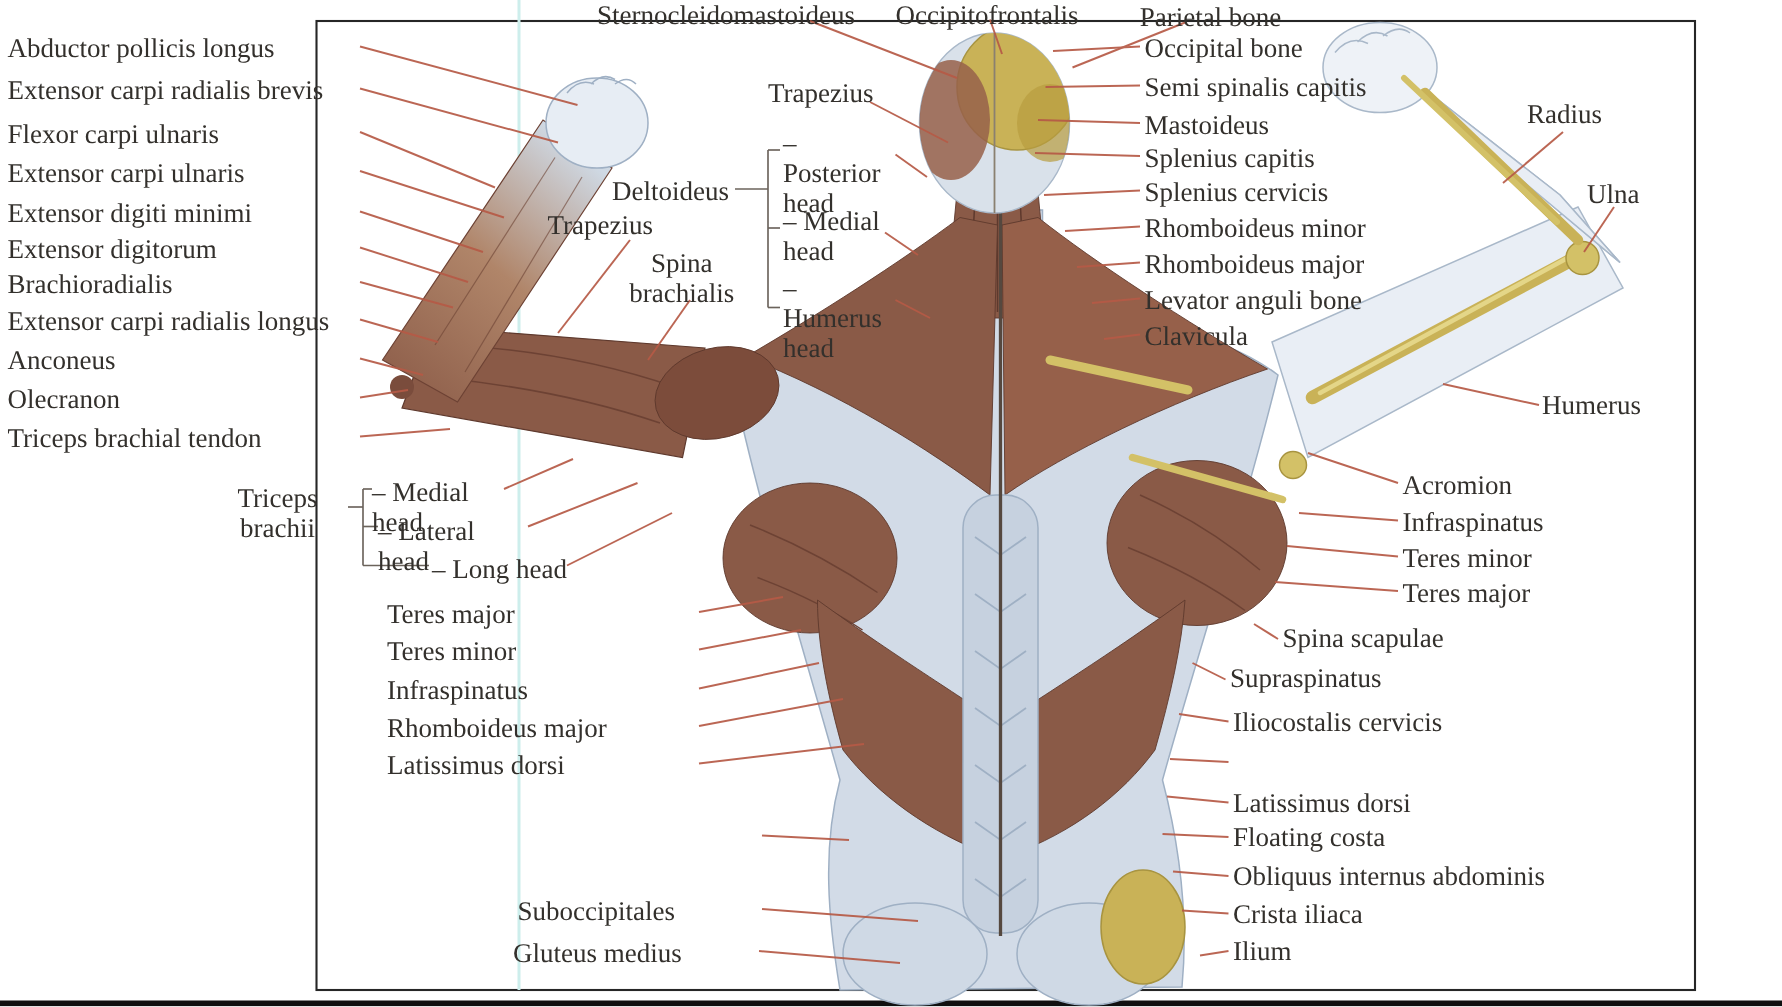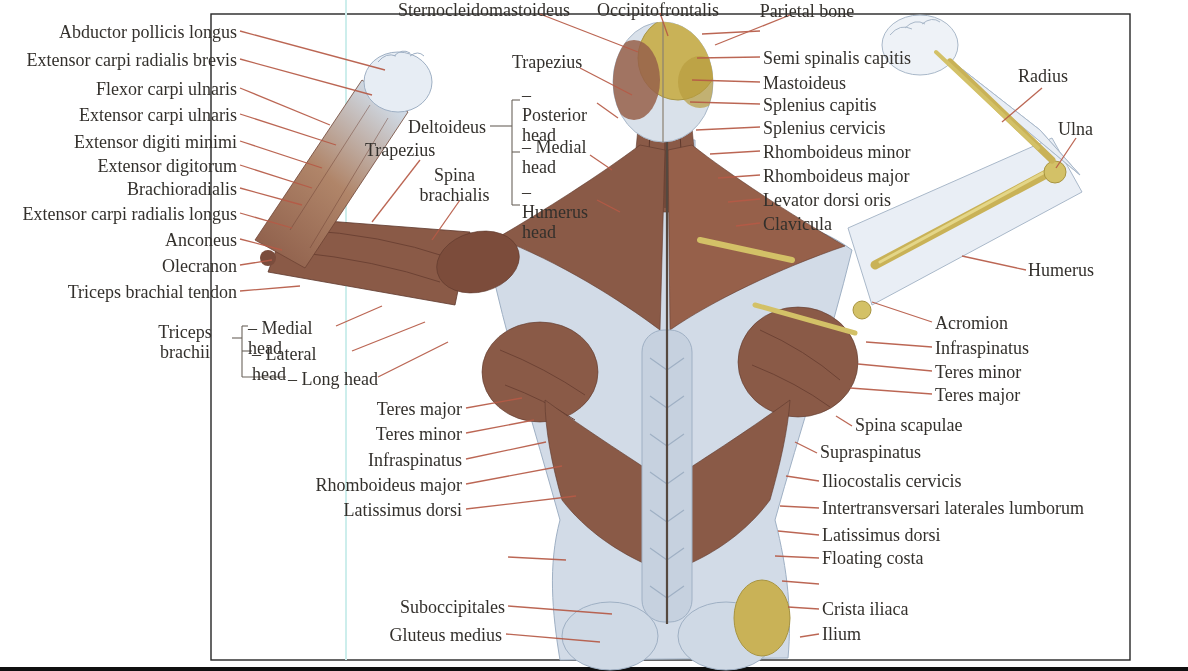--- a/index.html
+++ b/index.html
@@ -12,21 +12,21 @@
     --fascia-line:#9fb0c4;
     --bone:#c9b257;
     --bone-light:#d3c167;
     --frame:#262626;
   }
   html,body{margin:0;padding:0;background:#fff;}
   #stage{position:relative;width:1188px;height:671px;background:#fff;overflow:hidden;
          font-family:"Liberation Serif", serif;}
   svg{position:absolute;left:0;top:0;}
   .lbl{position:absolute;font-size:18px;line-height:1.12;color:var(--text);white-space:normal;}
-  .r{text-align:right;}
+  .r{}
   .c{text-align:center;}
   .i{}
   .dash::before{content:"– ";}
   .frame{fill:none;stroke:var(--frame);stroke-width:1.4;}
   .leader{stroke:var(--leader);stroke-width:1.3;fill:none;opacity:.92;}
   .bracket{stroke:#6b635b;stroke-width:1.1;fill:none;}
 </style>
 </head>
 <body>
 
@@ -225,40 +225,41 @@
 <div class="lbl c" style="left:412px;top:165px;width:85px">Spina brachialis</div>
 
 <div class="lbl r" style="left:258px;top:399px;width:204px">Teres major</div>
 <div class="lbl r" style="left:258px;top:424px;width:204px">Teres minor</div>
 <div class="lbl r" style="left:258px;top:450px;width:204px">Infraspinatus</div>
 <div class="lbl r" style="left:258px;top:475px;width:204px">Rhomboideus major</div>
 <div class="lbl r" style="left:258px;top:500px;width:204px">Latissimus dorsi</div>
 <div class="lbl r" style="left:345px;top:597px;width:160px">Suboccipitales</div>
 <div class="lbl r" style="left:342px;top:625px;width:160px">Gluteus medius</div>
 
+<div class="lbl" style="left:763px;top:22px;width:200px">Occipital bone</div>
 <div class="lbl" style="left:763px;top:48px;width:200px">Semi spinalis capitis</div>
 <div class="lbl" style="left:763px;top:73px;width:200px">Mastoideus</div>
 <div class="lbl" style="left:763px;top:95px;width:200px">Splenius capitis</div>
 <div class="lbl" style="left:763px;top:118px;width:200px">Splenius cervicis</div>
 <div class="lbl" style="left:763px;top:142px;width:200px">Rhomboideus minor</div>
 <div class="lbl" style="left:763px;top:166px;width:200px">Rhomboideus major</div>
-<div class="lbl" style="left:763px;top:190px;width:200px">Levator dorsi oris</div>
+<div class="lbl" style="left:763px;top:190px;width:200px">Levator anguli bone</div>
 <div class="lbl" style="left:763px;top:214px;width:200px">Clavicula</div>
 
 <div class="lbl i" style="left:1018px;top:66px;width:80px">Radius</div>
 <div class="lbl i" style="left:1058px;top:119px;width:60px">Ulna</div>
 <div class="lbl" style="left:1028px;top:260px;width:90px">Humerus</div>
 
 <div class="lbl" style="left:935px;top:313px;width:150px">Acromion</div>
 <div class="lbl" style="left:935px;top:338px;width:150px">Infraspinatus</div>
 <div class="lbl" style="left:935px;top:362px;width:150px">Teres minor</div>
 <div class="lbl" style="left:935px;top:385px;width:150px">Teres major</div>
 
 <div class="lbl" style="left:855px;top:415px;width:200px">Spina scapulae</div>
 <div class="lbl" style="left:820px;top:442px;width:200px">Supraspinatus</div>
 <div class="lbl" style="left:822px;top:471px;width:220px">Iliocostalis cervicis</div>
-<div class="lbl" style="left:822px;top:498px;width:300px">Intertransversari laterales lumborum</div>
 <div class="lbl" style="left:822px;top:525px;width:200px">Latissimus dorsi</div>
 <div class="lbl" style="left:822px;top:548px;width:200px">Floating costa</div>
+<div class="lbl" style="left:822px;top:574px;width:260px">Obliquus internus abdominis</div>
 <div class="lbl" style="left:822px;top:599px;width:200px">Crista iliaca</div>
 <div class="lbl" style="left:822px;top:624px;width:200px">Ilium</div>
 
 </div>
 
 </body></html>

